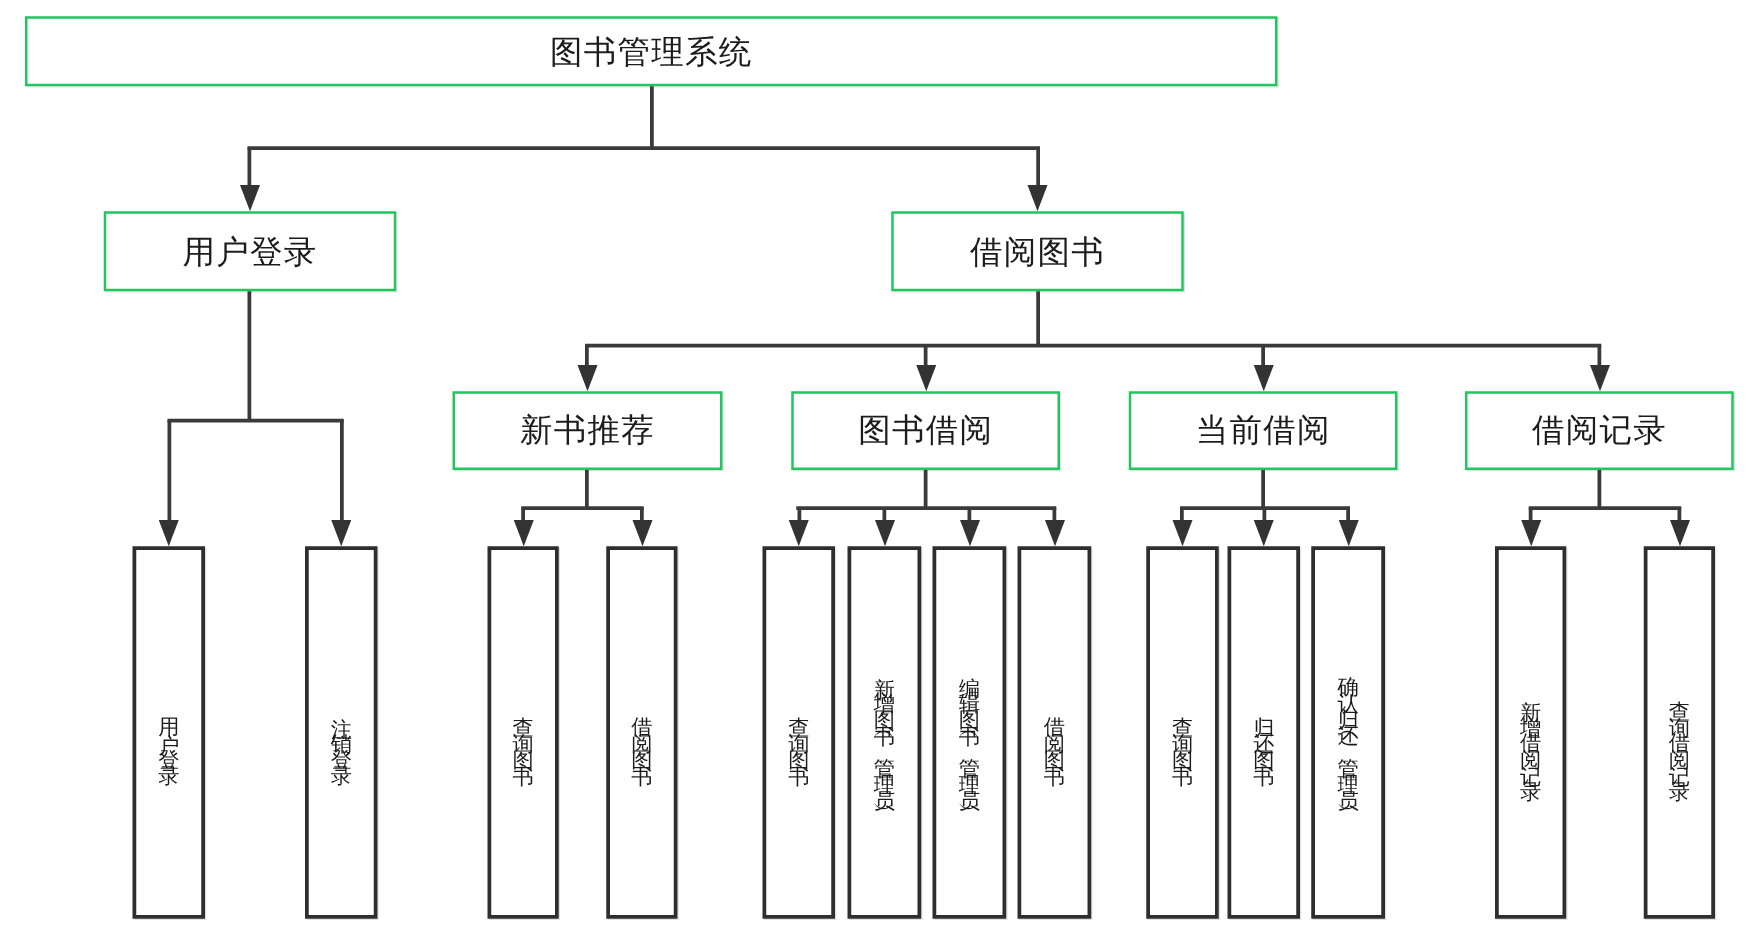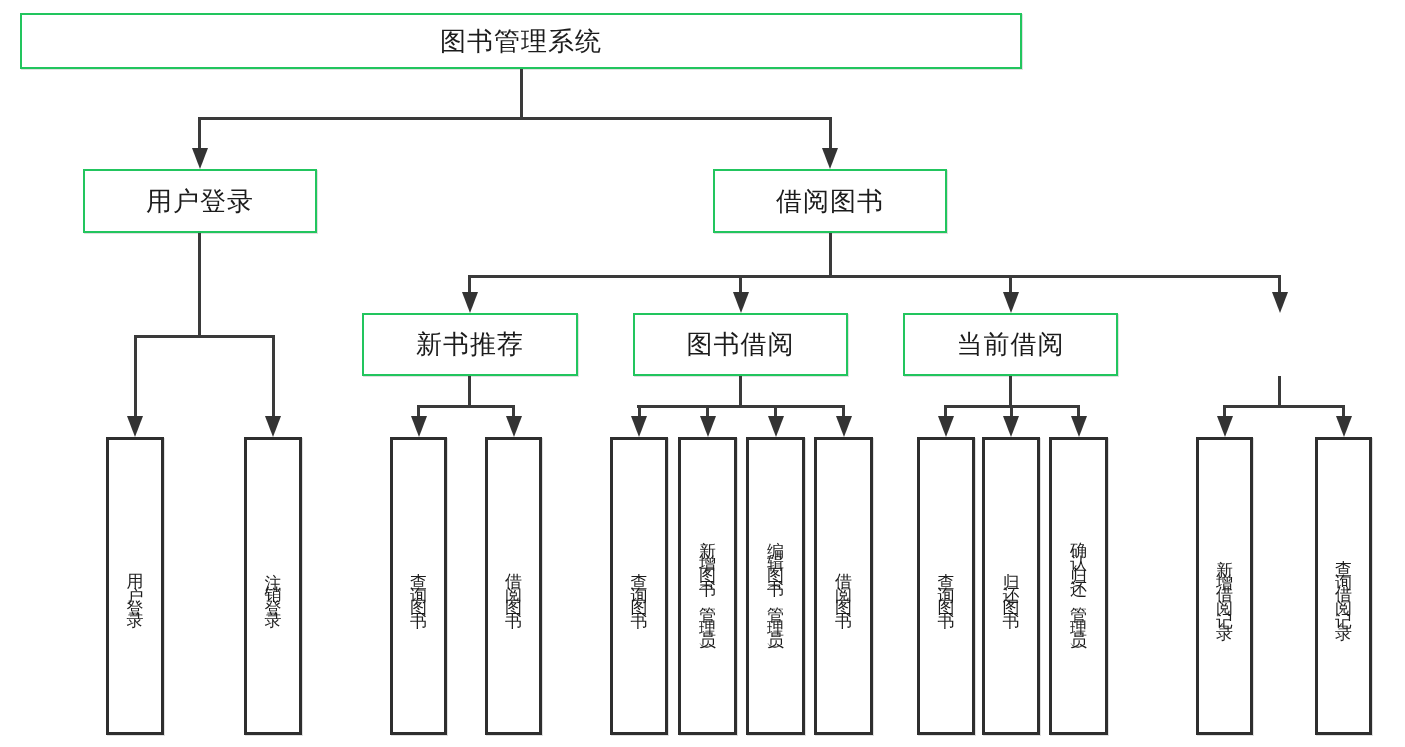--- a/index.html
+++ b/index.html
@@ -79,20 +79,23 @@
 
   <div class="hbox" style="left:362px;top:313px;width:216px;height:63px;">
     <span>新书推荐</span>
   </div>
   <div class="hbox" style="left:633px;top:313px;width:215px;height:63px;text-align:right;">
     <span>图书借阅</span>
   </div>
   <div class="hbox" style="left:903px;top:313px;width:215px;height:63px;">
     <span>当前借阅</span>
   </div>
+  <div class="hbox" style="left:1172px;top:313px;width:215px;height:63px;">
+    <span>借阅记录</span>
+  </div>
 
   <div class="vline" style="left:468px;top:376px;height:30px;"></div>
   <div class="hline" style="left:417px;top:405px;width:98px;"></div>
   <div class="vline" style="left:417px;top:406px;height:11px;"></div>
   <div class="arrow" style="left:411px;top:416px;"></div>
   <div class="vline" style="left:512px;top:406px;height:11px;"></div>
   <div class="arrow" style="left:506px;top:416px;"></div>
 
   <div class="vline" style="left:739px;top:376px;height:30px;"></div>
   <div class="hline" style="left:637px;top:405px;width:208px;"></div>

